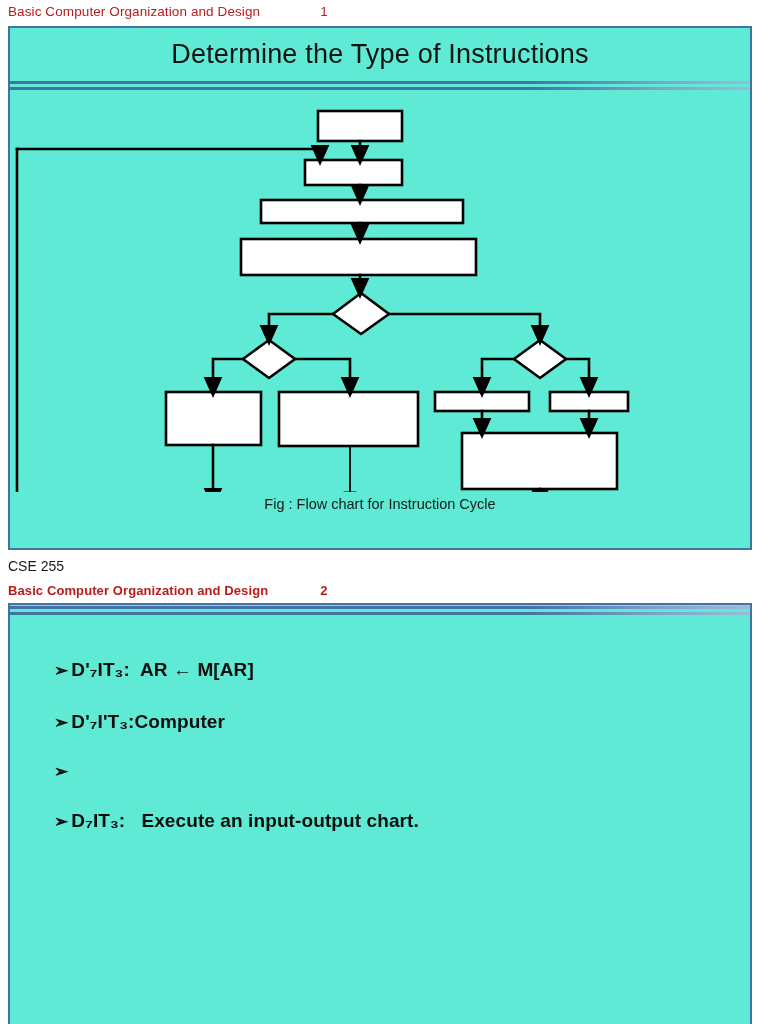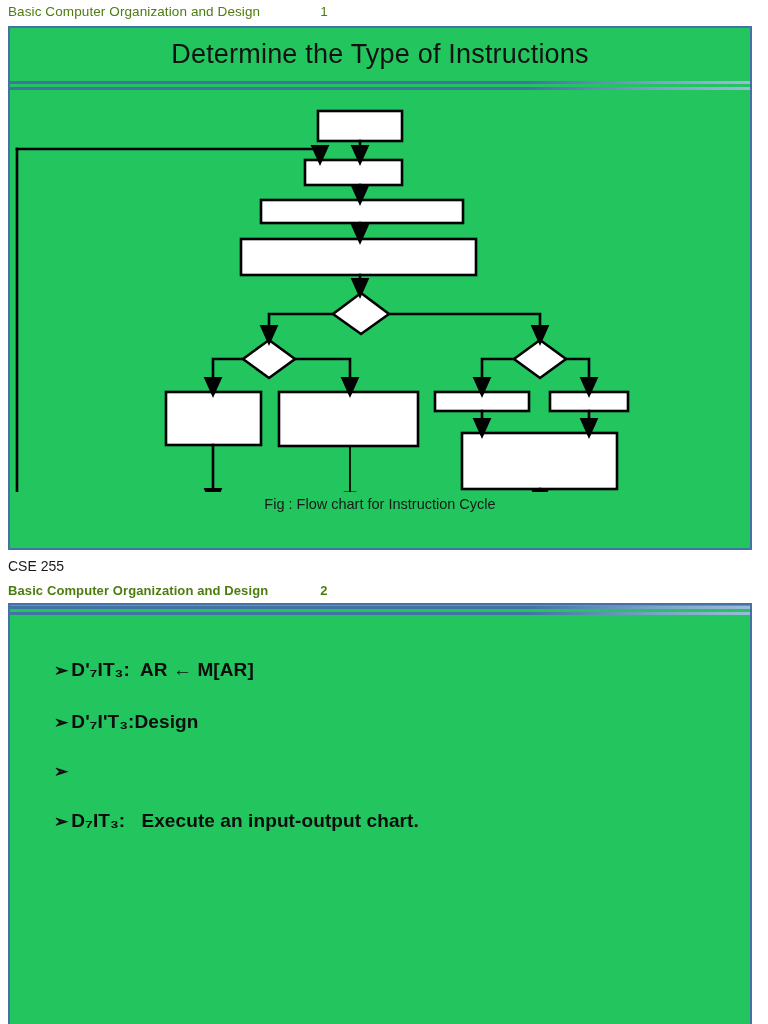--- a/index.html
+++ b/index.html
@@ -15,21 +15,21 @@
     color: #000000;
     position: relative;
   }
 
   
   .doc-header {
     position: absolute;
     left: 8px;
     white-space: nowrap;
     font-size: 13.5px;
-    color: #4d7c0f;
+    color: #b91c1c;
     letter-spacing: 0.1px;
   }
   .doc-header .num {
     display: inline-block;
     margin-left: 60px;
   }
   .doc-header.bold {
     font-weight: bold;
     font-size: 13px;
   }
@@ -39,21 +39,21 @@
     position: absolute;
     left: 8px;
     white-space: nowrap;
     font-size: 14px;
     color: #1a1a1a;
   }
 
   
   .slide {
     position: absolute;
-    background: #22c55e;
+    background: #5eead4;
     border: 2px solid #4372A4;
     box-sizing: border-box;
   }
   .slide-title-area {
     position: relative;
     height: 52px;
     display: flex;
     align-items: center;
     justify-content: center;
   }
@@ -219,21 +219,21 @@
   </div>
 
   <div class="slide-body">
     <ul class="bullet-list" style="list-style:none; margin:0;">
       <li class="bullet-item">
         <span class="bullet-marker">➢</span>
         <span class="bullet-text">D'₇IT₃:  AR ← M[AR]</span>
       </li>
       <li class="bullet-item">
         <span class="bullet-marker">➢</span>
-        <span class="bullet-text">D'₇I'T₃:Design</span>
+        <span class="bullet-text">D'₇I'T₃:Computer</span>
       </li>
       <li class="bullet-item">
         <span class="bullet-marker">➢</span>
       </li>
       <li class="bullet-item">
         <span class="bullet-marker">➢</span>
         <span class="bullet-text">D₇IT₃:   Execute an input-output chart.</span>
       </li>
     </ul>
   </div>

